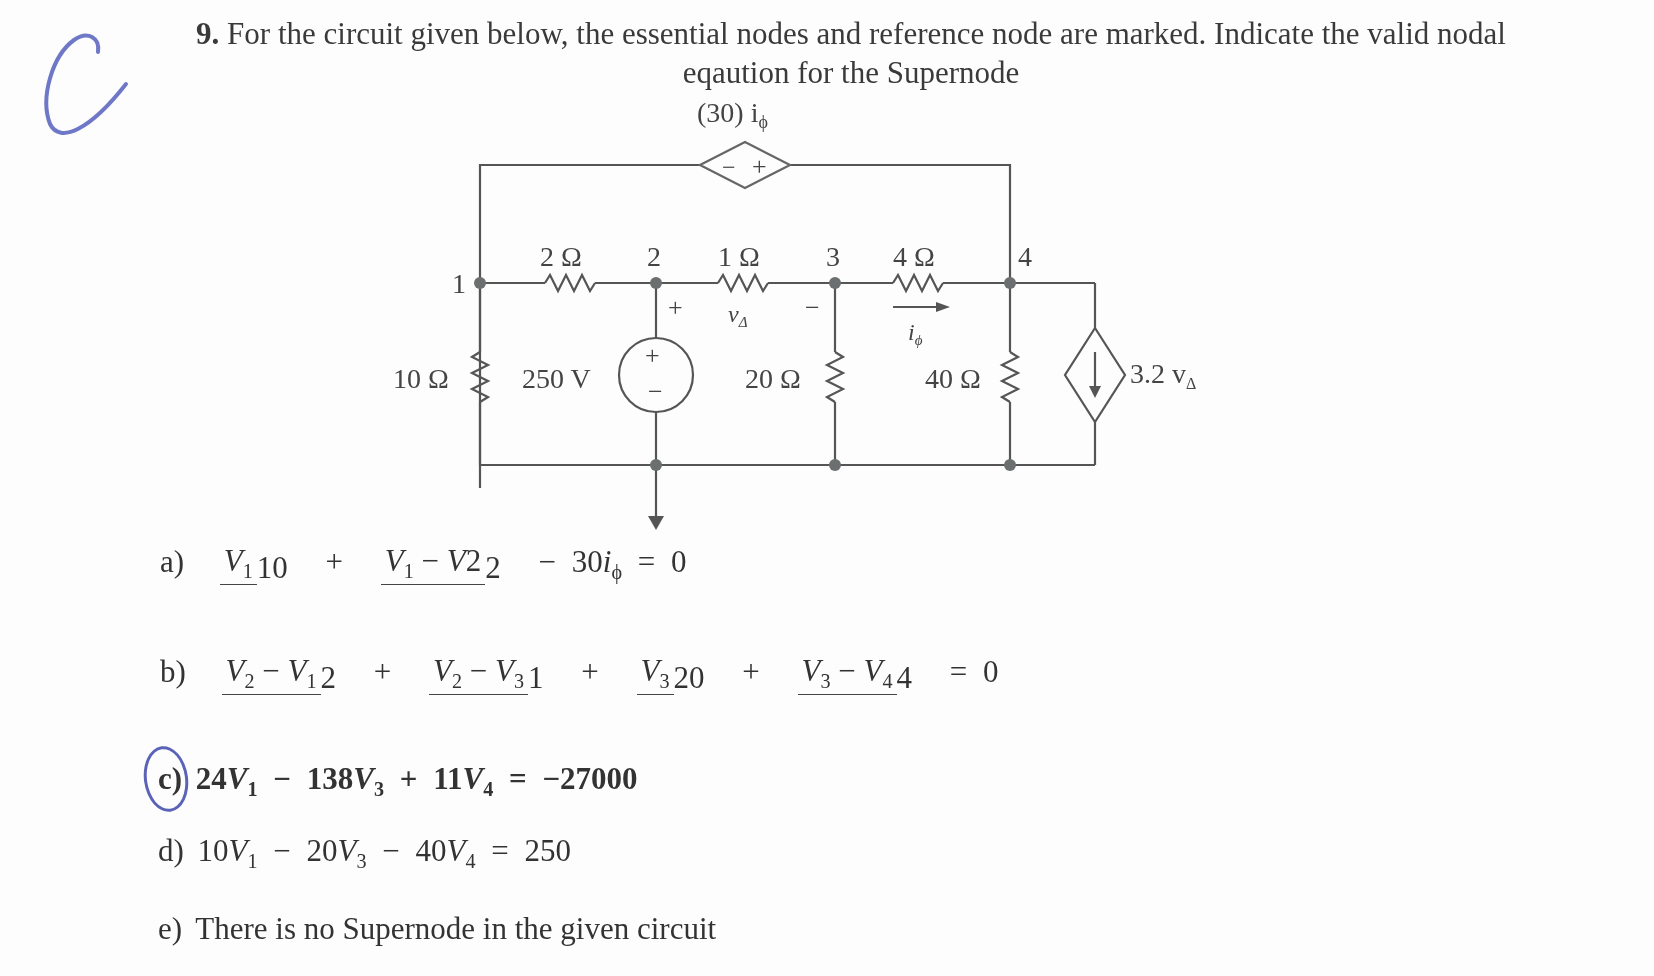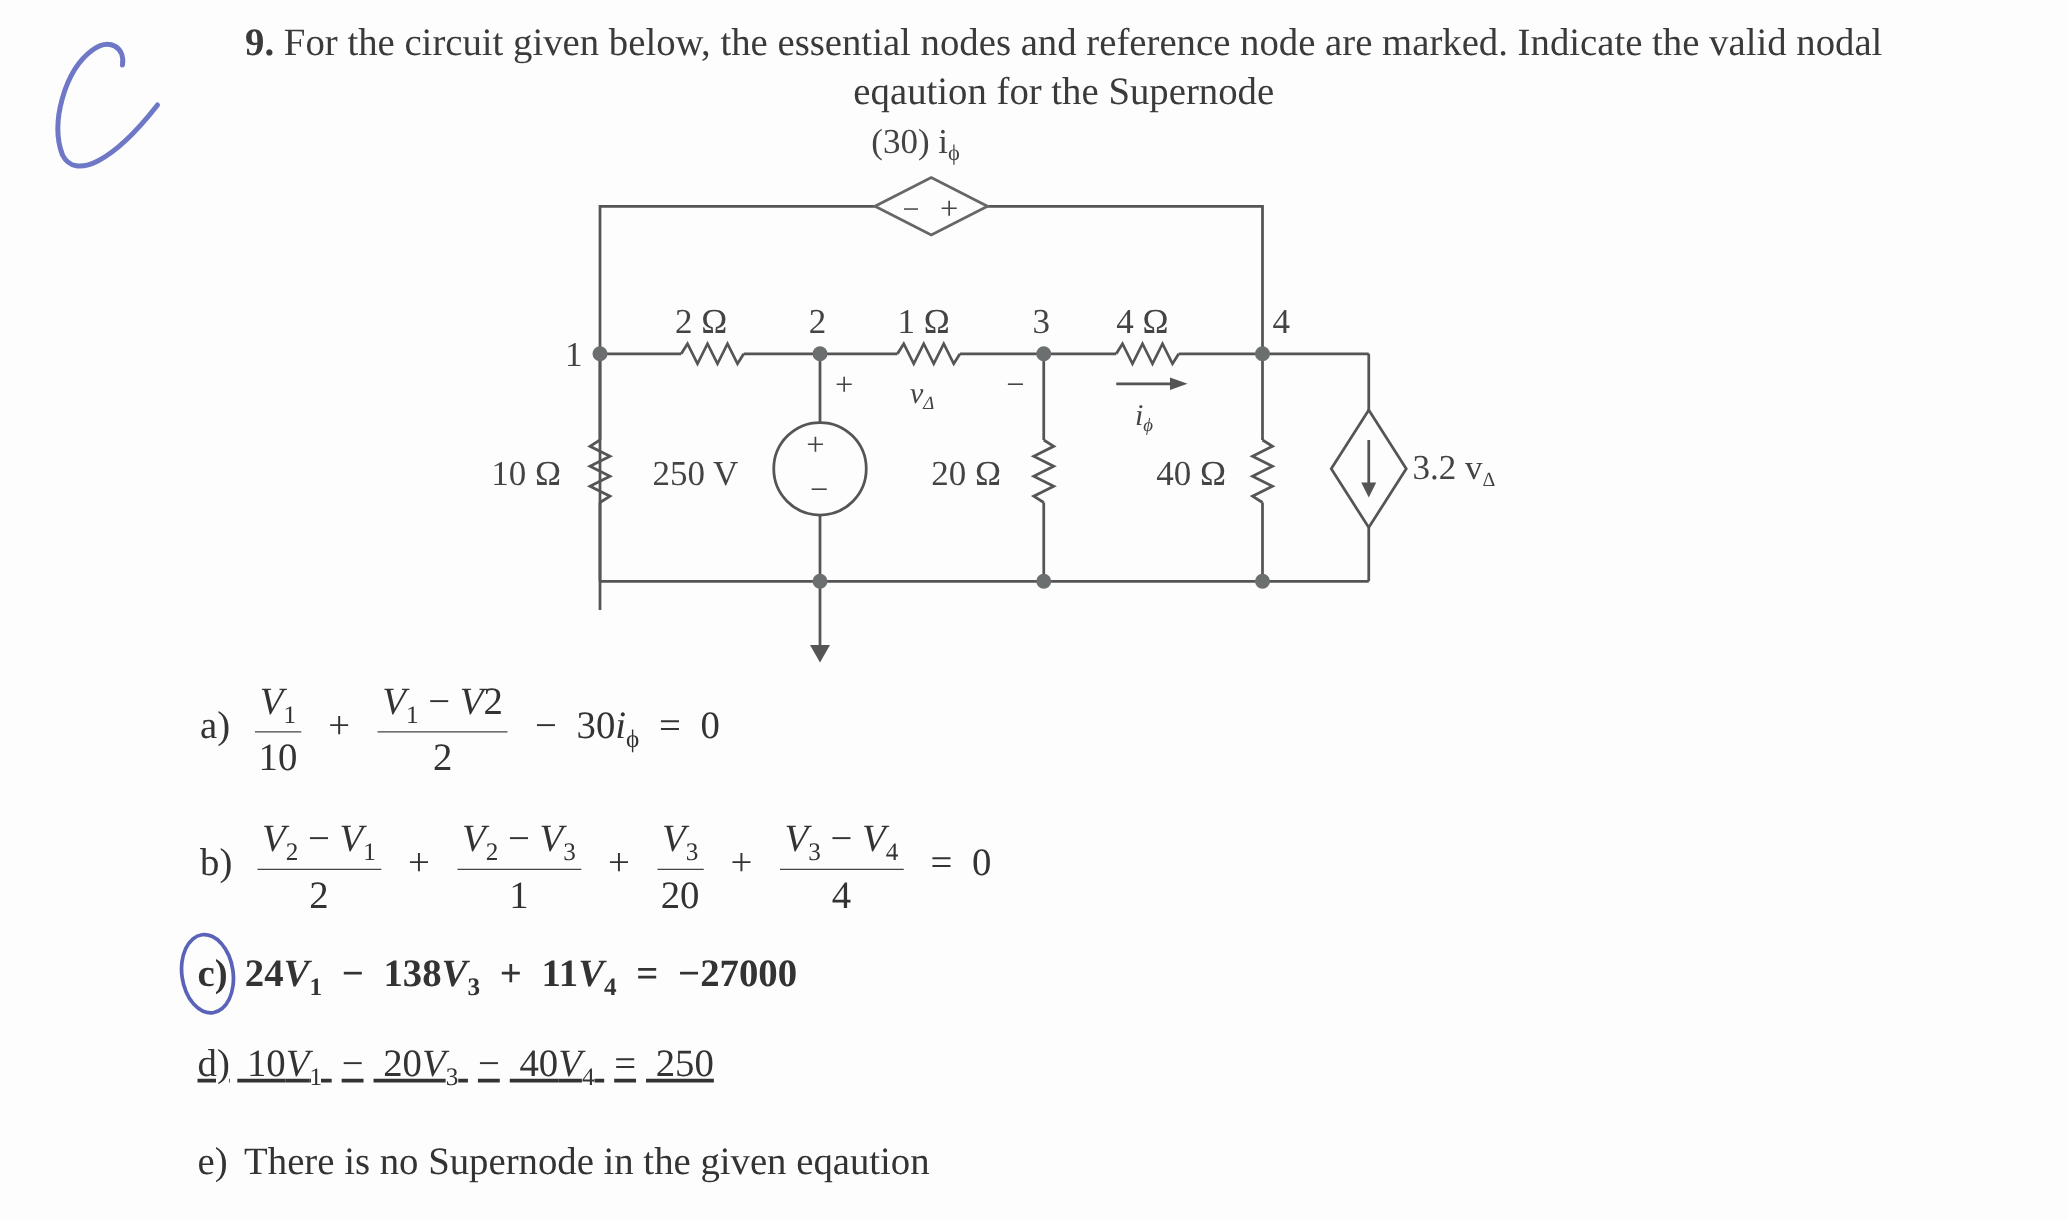--- a/index.html
+++ b/index.html
@@ -12,21 +12,21 @@
   .abs { position:absolute; }
   .question {
     left:151px; top:14px; width:1400px;
     font-size:31px; line-height:39px; color:#3a3a3a;text-align:center;
   }
   .question .qnum { font-weight:bold; }
   .answer-mark { left:30px; top:18px; }
   svg text { font-family:"Liberation Serif","DejaVu Serif",serif; fill:#444; }
   .opt { font-size:31px; color:#333; line-height:1; white-space:nowrap; }
   .opt .lbl { margin-right:6px; }
-  .frac { display:inline-flex; flex-direction:column; align-items:center; vertical-align:middle; margin:0 6px; }
+  .frac { display:inline-flex; flex-direction:row; align-items:center; vertical-align:middle; margin:0 22px; }
   .frac .num { padding:0 4px 3px; border-bottom:1.6px solid #444; }
   .frac .den { padding-top:4px; }
   .mi { font-style:italic; }
   sub { font-size:0.65em; font-style:normal; }
   .op { margin:0 8px; }
   .circle-mark { left:144px; top:746px; width:38px; height:60px; border:3px solid #5a63b8; border-radius:50%; transform:rotate(-8deg); }
 </style>
 </head>
 <body>
 
@@ -155,21 +155,21 @@
     </span>
   <span class="op">=</span> 0
 </div>
 
 <div class="abs circle-mark"></div>
 <div class="abs opt" style="left:158px;top:763px;font-weight:bold;">
   <span class="lbl">c)</span>
   24<span class="mi">V</span><sub>1</sub> <span class="op">−</span> 138<span class="mi">V</span><sub>3</sub> <span class="op">+</span> 11<span class="mi">V</span><sub>4</sub> <span class="op">=</span> −27000
 </div>
 
-<div class="abs opt" style="left:158px;top:835px;text-decoration:underline;">
+<div class="abs opt" style="left:158px;top:835px;">
   <span class="lbl">d)</span>
   10<span class="mi">V</span><sub>1</sub> <span class="op">−</span> 20<span class="mi">V</span><sub>3</sub> <span class="op">−</span> 40<span class="mi">V</span><sub>4</sub> <span class="op">=</span> 250
 </div>
 
 <div class="abs opt" style="left:158px;top:913px;">
   <span class="lbl">e)</span>
-  <span>There is no Supernode in the given eqaution</span>
+  <span>There is no Supernode in the given circuit</span>
 </div>
 
 </body></html>

